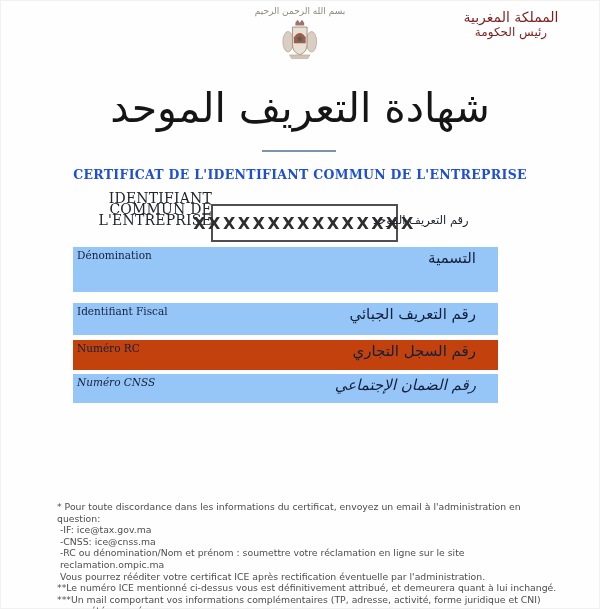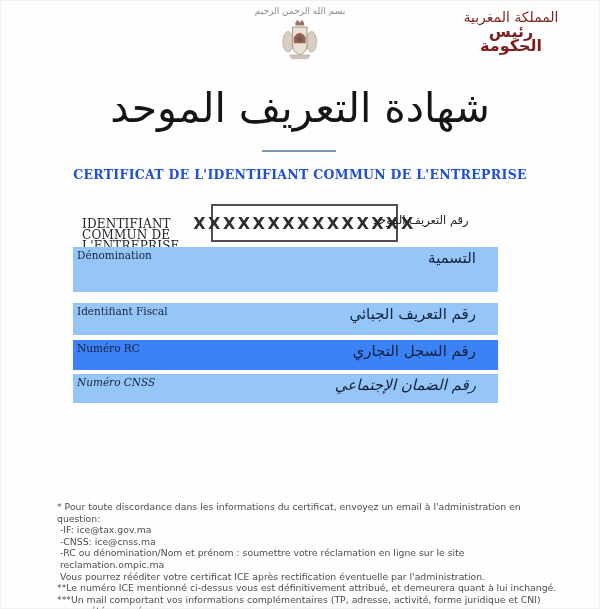--- a/index.html
+++ b/index.html
@@ -20,41 +20,41 @@
     font-family:"DejaVu Sans", sans-serif;
     font-size:9px;color:#8f8a84;letter-spacing:1px;white-space:nowrap;
   }
   .coat{display:block;margin:2px auto 0;}
   .header-right{
     position:absolute;top:9px;right:34px;width:110px;
     text-align:center;color:#7f1d1d;
     font-family:"DejaVu Sans", sans-serif;direction:rtl;
   }
   .kingdom-1{font-size:14px;line-height:16px;}
-  .kingdom-2{font-size:16px;line-height:14px;font-weight:bold;}
+  .kingdom-2{font-size:12px;line-height:14px;}
   
   .title-ar{
     position:absolute;top:84px;left:0;width:100%;
     text-align:center;direction:rtl;
     font-family:"DejaVu Sans", sans-serif;
     font-size:41px;color:#151515;letter-spacing:1px;
   }
   .title-divider{
     position:absolute;top:150px;left:262px;width:74px;height:2px;
     border:none;
   }
   .title-fr{
     position:absolute;top:167px;left:0;width:100%;
     text-align:center;font-weight:bold;
     font-size:12.5px;color:#1d4ed8;letter-spacing:0.3px;
   }
   
   .ice-label-fr{
-    position:absolute;left:82px;top:219px;width:130px;
-    text-align:left;font-size:12px;line-height:11px;color:#20242c;
+    position:absolute;left:82px;top:193px;width:130px;
+    text-align:right;font-size:14px;line-height:11px;color:#20242c;
     letter-spacing:0.2px;
   }
   .ice-box{
     position:absolute;left:211px;top:204px;width:183px;height:34px;
     background:#ffffff;border:2px solid #4f4f4f;
     display:flex;align-items:center;justify-content:center;
     font-family:"DejaVu Sans", sans-serif;font-weight:bold;
     font-size:16px;letter-spacing:2.5px;color:#2e2e2e;
   }
   .ice-label-ar{
@@ -129,21 +129,21 @@
   <div class="ice-label-ar">رقم التعريف الموحد</div>
 
   <div class="bar bar-0" style="background:#96C6F7;">
     <span class="fr">Dénomination</span>
     <span class="ar">التسمية</span>
   </div>
   <div class="bar bar-1" style="background:#96C6F7;">
     <span class="fr">Identifiant Fiscal</span>
     <span class="ar">رقم التعريف الجبائي</span>
   </div>
-  <div class="bar bar-2" style="background:#3b82f6;">
+  <div class="bar bar-2" style="background:#c2410c;">
     <span class="fr">Numéro RC</span>
     <span class="ar">رقم السجل التجاري</span>
   </div>
   <div class="bar bar-3" style="background:#96C6F7;">
     <span class="fr">Numéro CNSS</span>
     <span class="ar">رقم الضمان الإجتماعي</span>
   </div>
 
   <div class="footnotes">
     <div>* Pour toute discordance dans les informations du certificat, envoyez un email à l'administration en question:</div>

